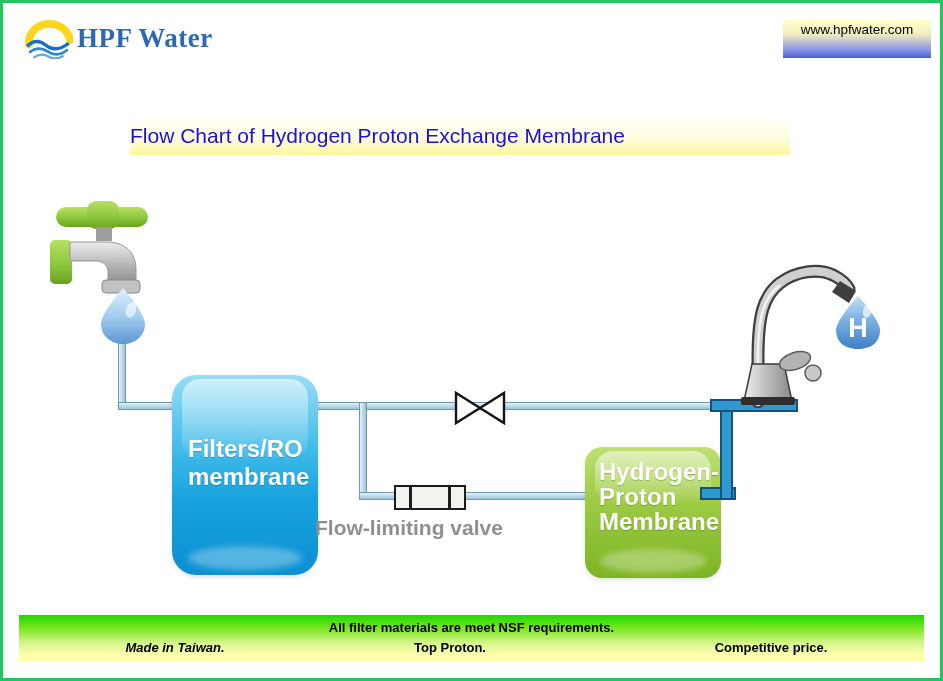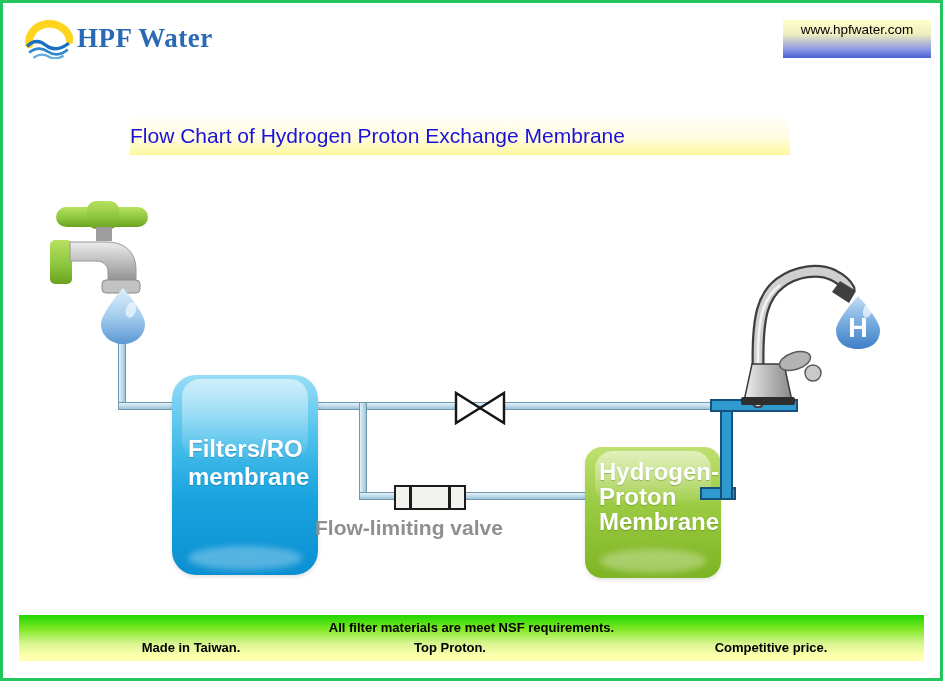--- a/index.html
+++ b/index.html
@@ -196,18 +196,18 @@
           <stop offset="1" stop-color="#3f7fc6"></stop>
       </linearGradient>
     </defs>
     <path d="M27,3 C27,3 5,27 5,37 C5,50 15,56 27,56 C39,56 49,50 49,37 C49,27 27,3 27,3 Z" fill="url(#gHd)"></path>
     <ellipse cx="37" cy="17" rx="4.5" ry="8" fill="rgba(255,255,255,0.65)" transform="rotate(22 37 17)"></ellipse>
     <text x="27" y="44" text-anchor="middle" font-size="27" font-weight="bold" fill="#ffffff">H</text>
   </svg>
 
   <div class="banner">
     <div class="banner-line1">All filter materials are meet NSF requirements.</div>
-    <span class="banner-item" style="left:172px;">Made in Taiwan.</span>
+    <span class="banner-item" style="left:156px;font-style:italic;">Made in Taiwan.</span>
     <span class="banner-item" style="left:431px;">Top Proton.</span>
     <span class="banner-item" style="left:734px;margin-left:18px;">Competitive price.</span>
   </div>
 
 </div>
 
 </body></html>

